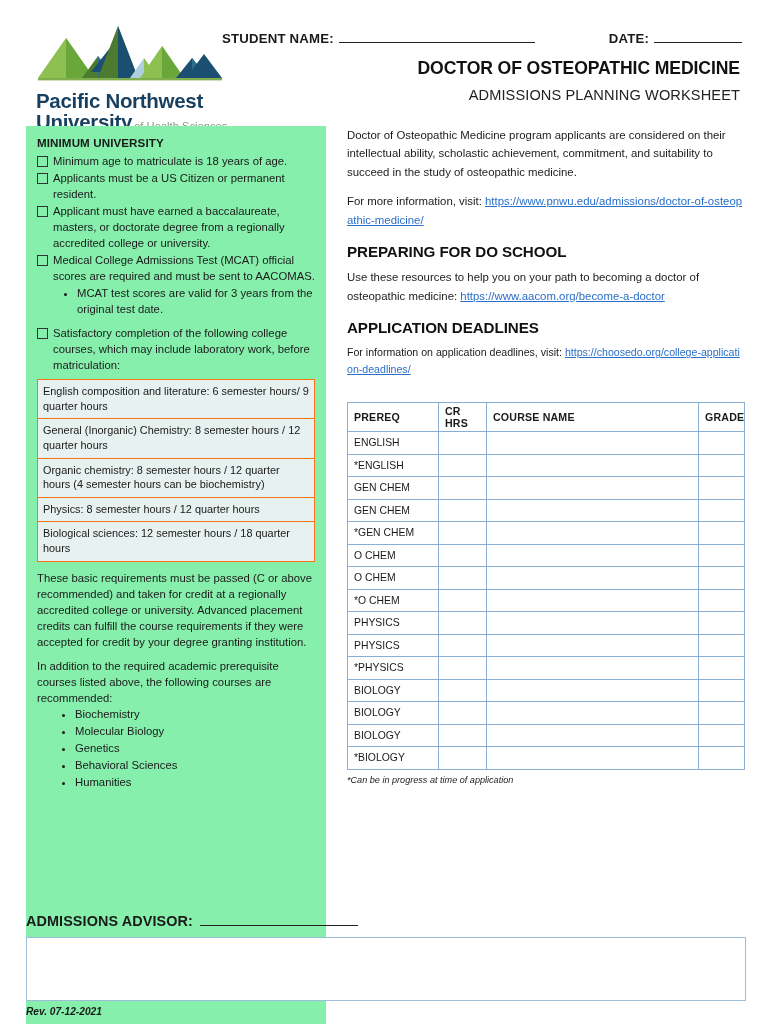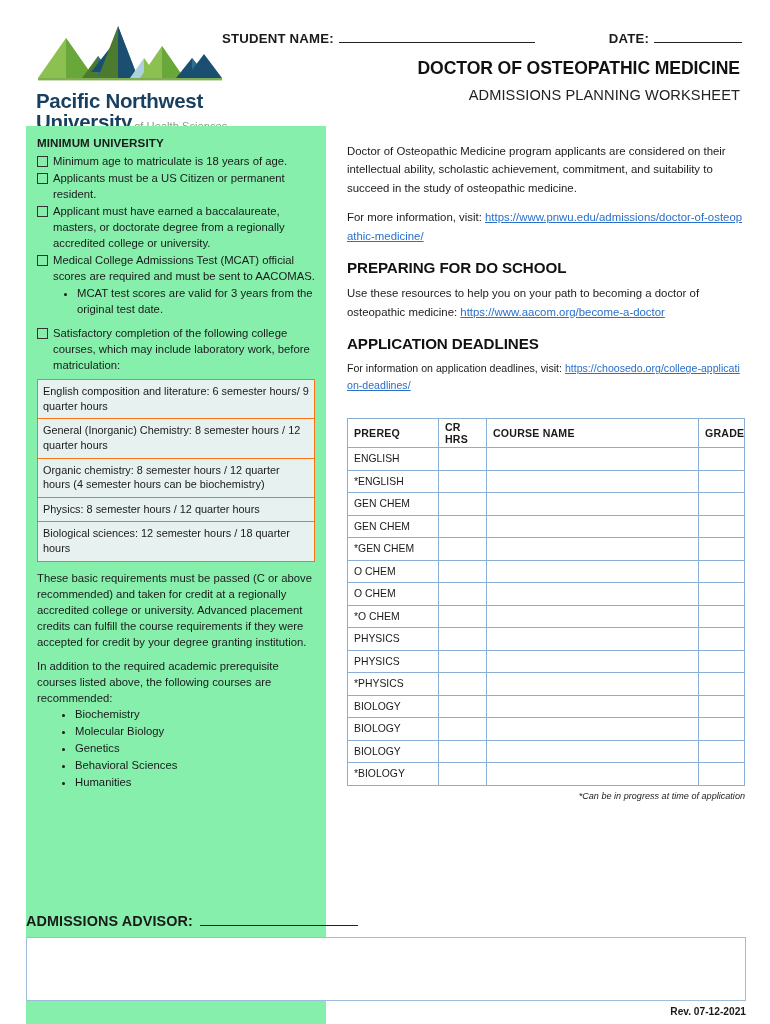--- a/index.html
+++ b/index.html
@@ -180,21 +180,21 @@
     font-size: 10.9px;
     line-height: 1.34;
     vertical-align: top;
     background: #e7f1ef;
   }
 
   
   .content {
     position: absolute;
     left: 347px;
-    top: 16px;
+    top: 0;
     width: 398px;
   }
   .c-p {
     font-size: 11.4px;
     line-height: 1.62;
     margin: 0 0 11px 0;
     color: #1b1b1b;
   }
   .c-h2 {
     font-size: 15.2px;
@@ -235,21 +235,21 @@
     font-weight: bold;
     font-size: 10.6px;
     height: 25px;
     letter-spacing: 0.2px;
   }
   .col-prereq { width: 91px; }
   .col-hrs { width: 48px; }
   .col-name { width: auto; }
   .col-grade { width: 46px; }
   .tbl-note {
-    text-align: right;
+    text-align: left;
     font-size: 9.1px;
     font-style: italic;
     margin-top: 5px;
     color: #222;
   }
 
   
   .footer {
     position: absolute;
     left: 26px;
@@ -270,22 +270,22 @@
     margin-left: 7px;
     height: 13px;
   }
   .notes-box {
     margin-top: 8px;
     border: 1.1px solid #9dbdd8;
     height: 62px;
     background: #fff;
   }
   .rev {
-    text-align: right;
     font-size: 10.2px;
+    font-style: italic;
     font-weight: bold;
     margin-top: 5px;
     color: #1a1a1a;
   }
 </style>
 </head>
 <body>
 
 <div class="page">
 

